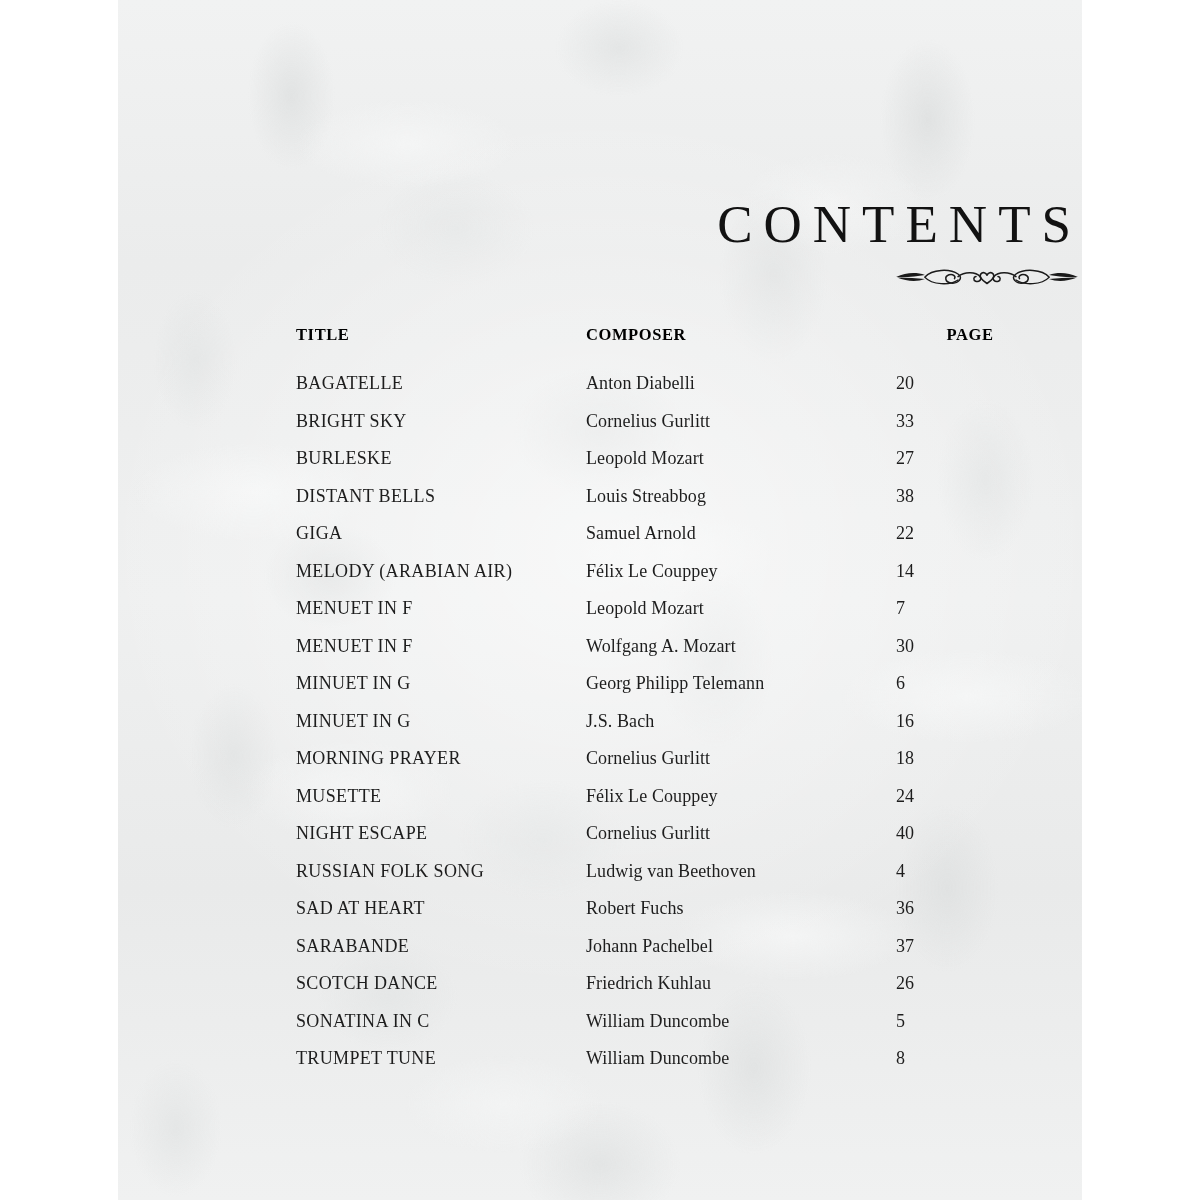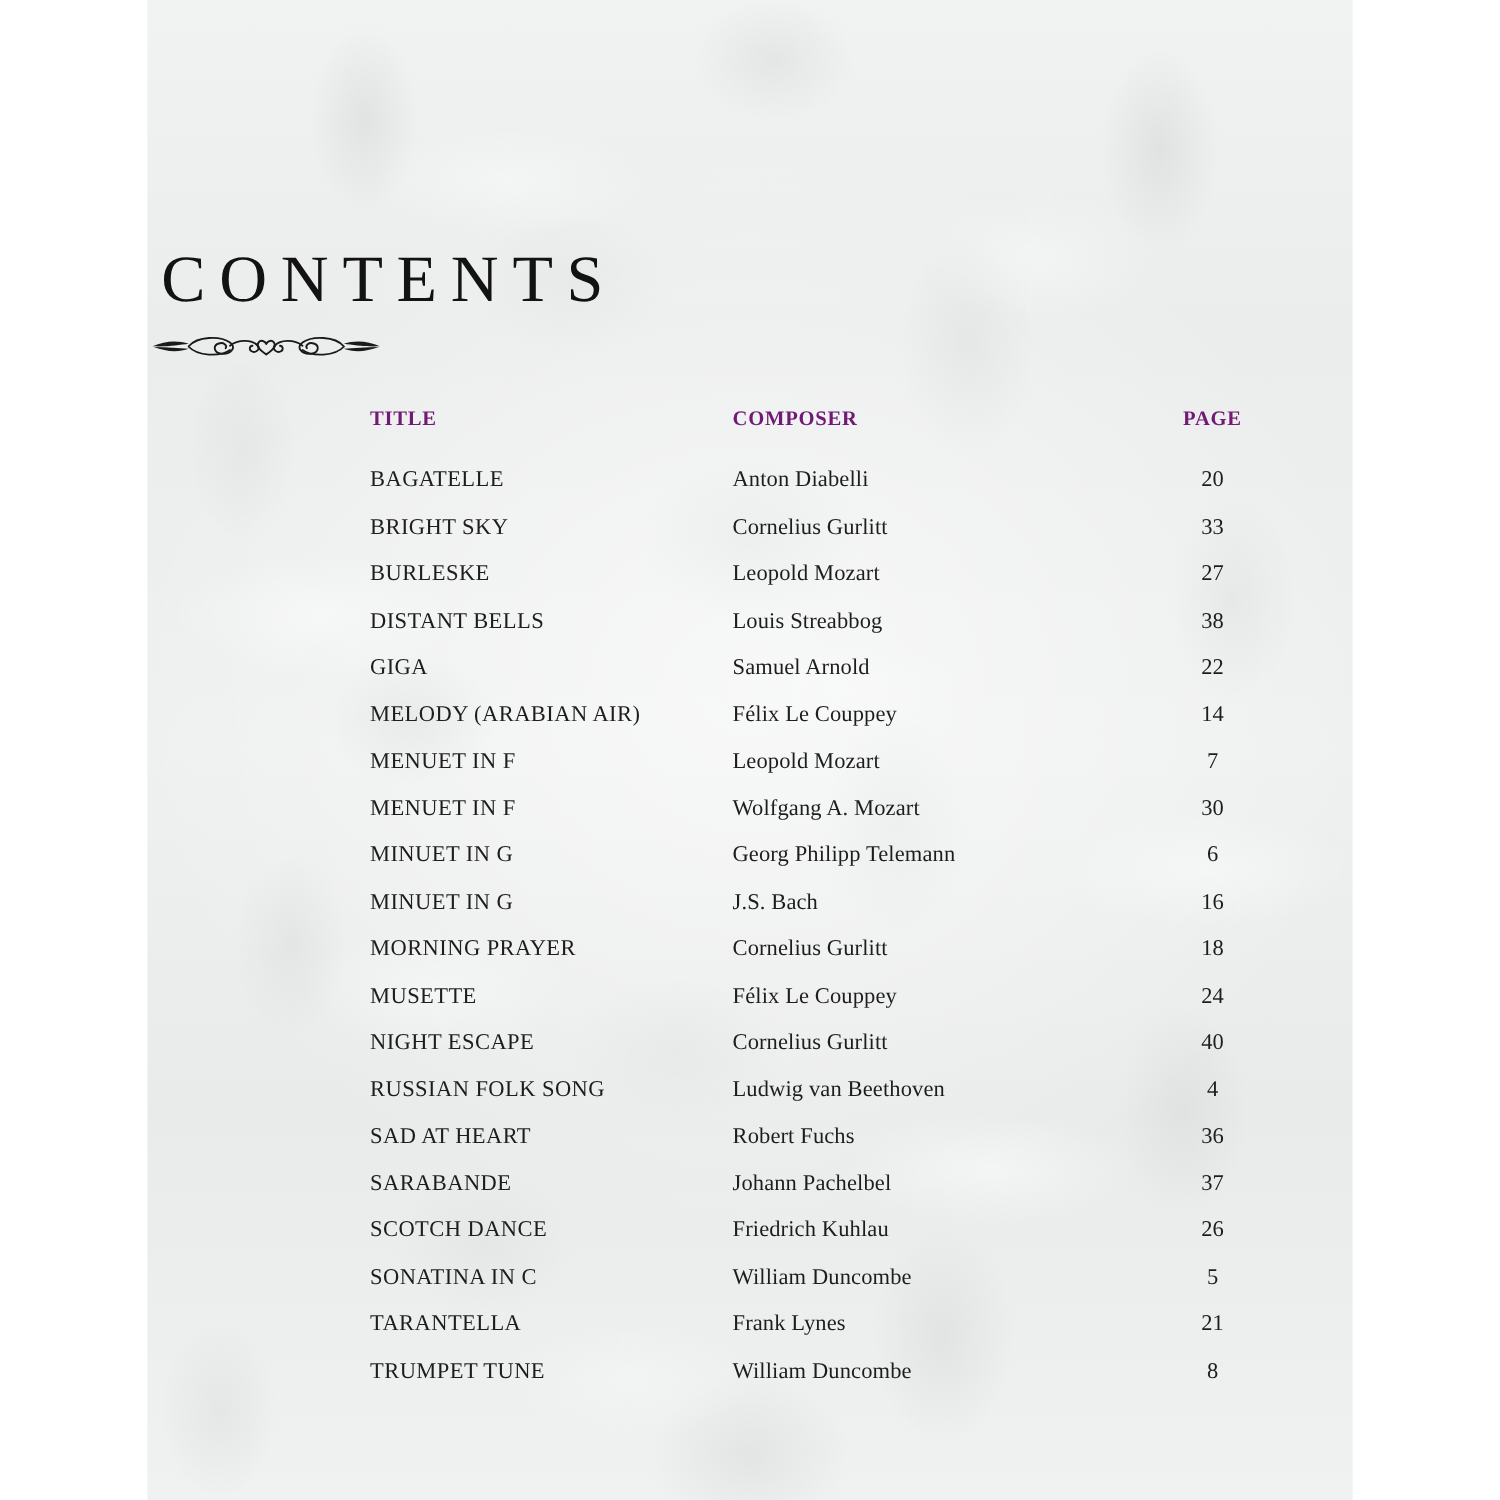--- a/index.html
+++ b/index.html
@@ -80,21 +80,21 @@
     position: absolute;
     inset: 0;
     color: #1a1a1a;
   }
 
   #title-block {
     position: absolute;
     top: 198px;
     left: 0;
     width: 964px;
-    text-align: left;
+    text-align: right;
   }
   #page-title {
     font-size: 53px;
     letter-spacing: 11px;
     font-weight: 400;
     line-height: 1;
     color: #121212;
     text-indent: 11px;
     font-family: "Liberation Serif", "DejaVu Serif", serif;
   }
@@ -114,41 +114,41 @@
   #toc-table col.col-title    { width: 290px; }
   #toc-table col.col-composer { width: 310px; }
   #toc-table col.col-page     { width: 148px; }
 
   #toc-table th {
     font-size: 16.5px;
     font-weight: 700;
     letter-spacing: .6px;
     text-align: left;
     padding: 0 0 28px 0;
-    color: #701a75;
+    color: #000000;
     vertical-align: top;
   }
   #toc-table th.th-page { text-align: center; }
 
   #toc-table td {
     font-size: 18px;
     padding: 0 0 16.5px 0;
     color: #1d1d1d;
     vertical-align: top;
     white-space: nowrap;
   }
   td.cell-title {
     letter-spacing: .35px;
   }
   td.cell-composer {
     font-size: 16.5px;
     letter-spacing: .1px;
   }
   td.cell-page {
-    text-align: center;
+    text-align: left;
     font-size: 16.5px;
     padding-right: 6px;
   }
 </style>
 </head>
 <body>
 
 <div id="page-sheet">
   <div id="texture-base"></div>
   <div id="texture-damask"></div>
@@ -284,25 +284,20 @@
             <td class="cell-title">SCOTCH DANCE</td>
             <td class="cell-composer">Friedrich Kuhlau</td>
             <td class="cell-page">26</td>
           </tr>
           <tr>
             <td class="cell-title">SONATINA IN C</td>
             <td class="cell-composer">William Duncombe</td>
             <td class="cell-page">5</td>
           </tr>
           <tr>
-            <td class="cell-title">TARANTELLA</td>
-            <td class="cell-composer">Frank Lynes</td>
-            <td class="cell-page">21</td>
-          </tr>
-          <tr>
             <td class="cell-title">TRUMPET TUNE</td>
             <td class="cell-composer">William Duncombe</td>
             <td class="cell-page">8</td>
           </tr>
         </tbody>
     </table>
 
   </div>
 </div>
 

